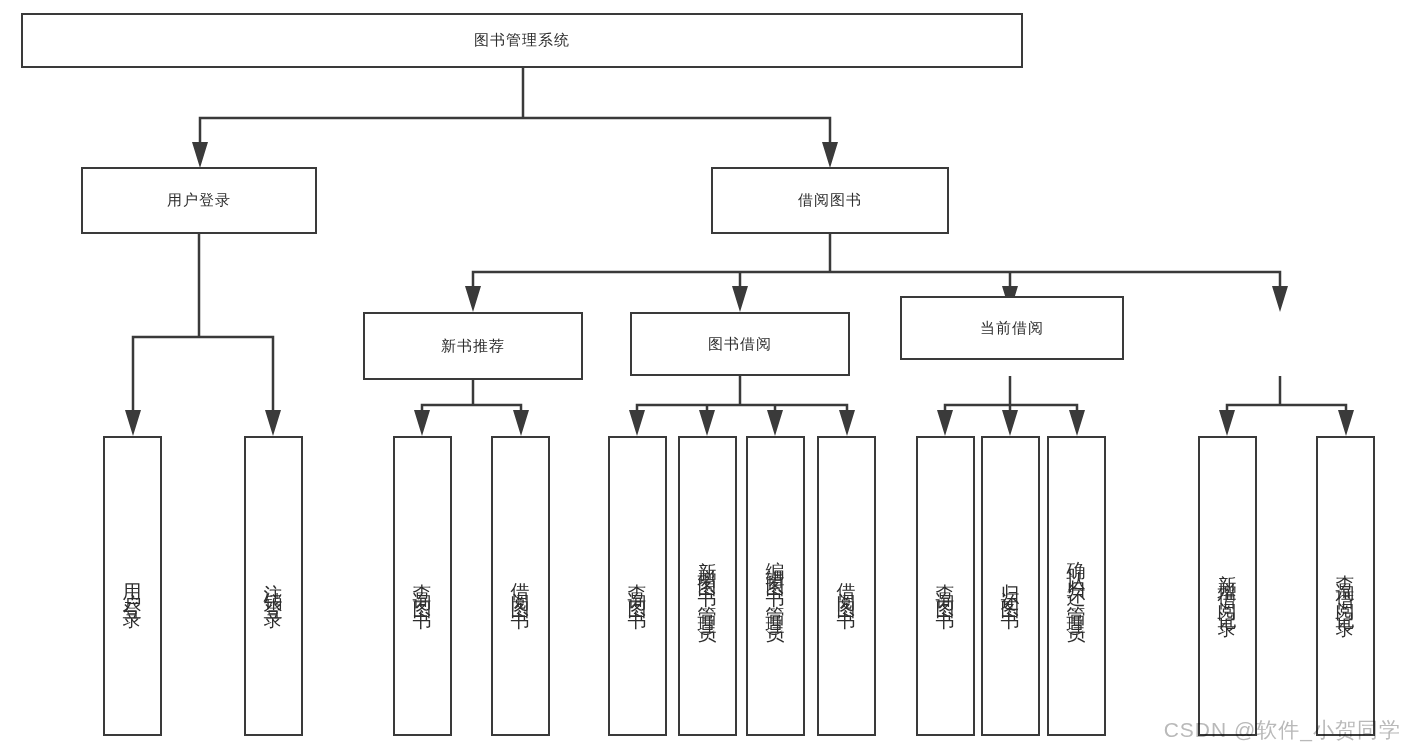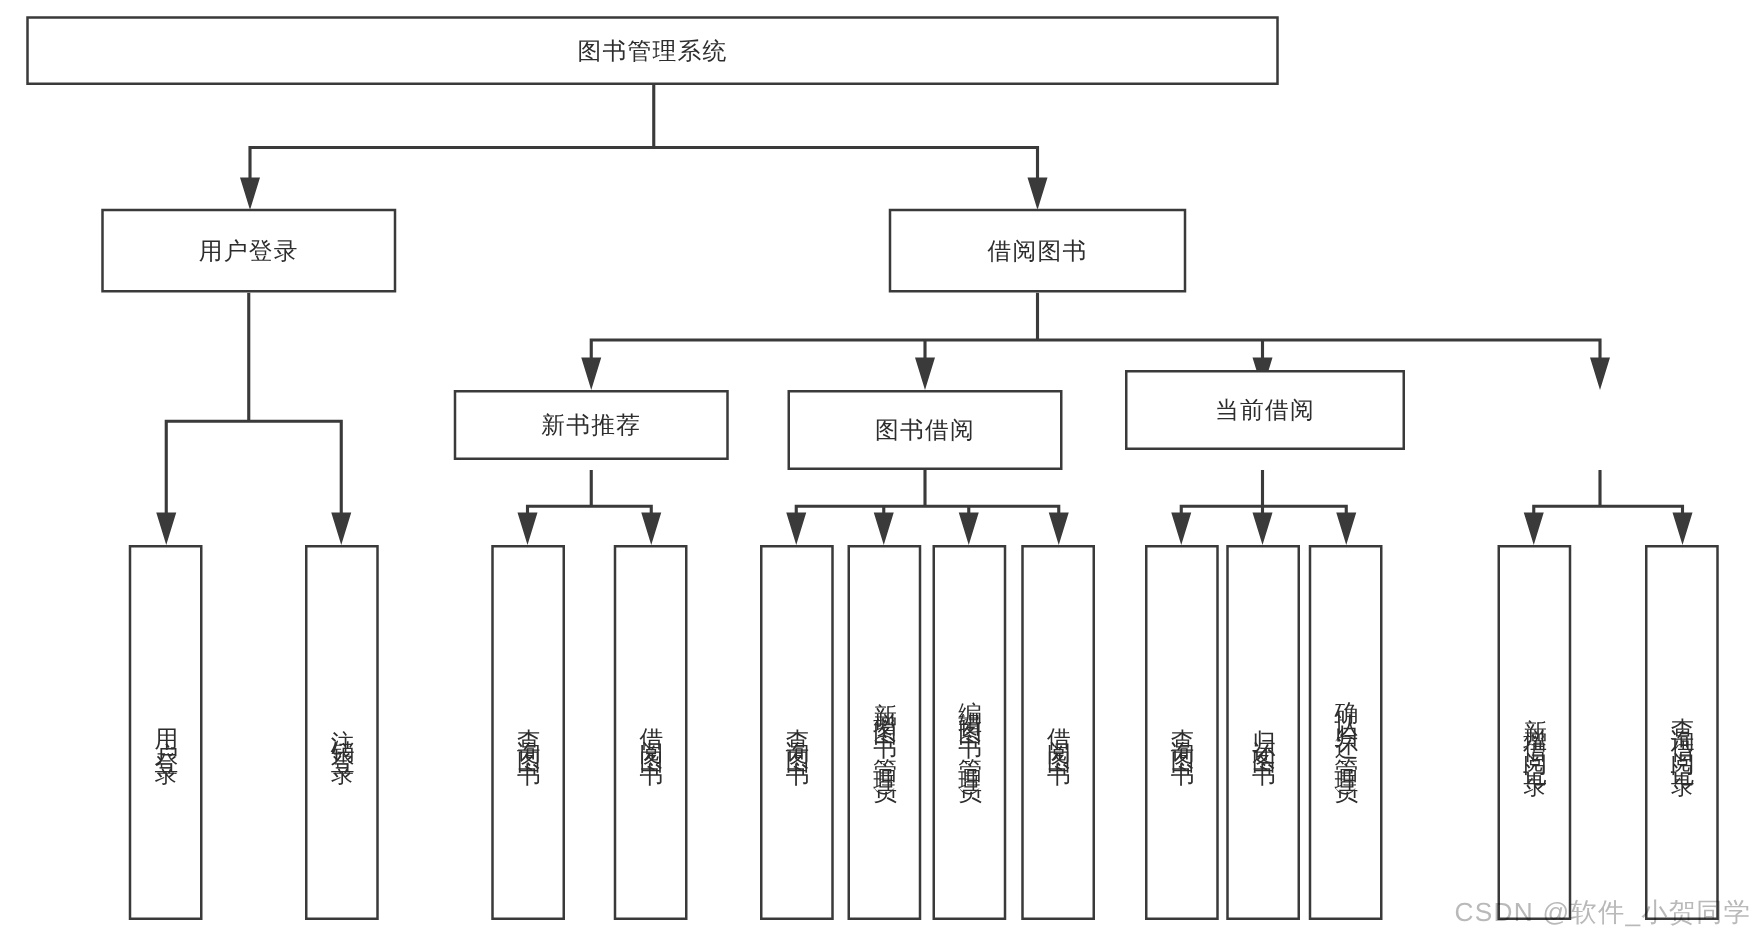--- a/index.html
+++ b/index.html
@@ -34,21 +34,21 @@
   }
   .node {
     position: absolute;
     box-sizing: border-box;
     background: #ffffff;
     border: 2px solid var(--line, #383838);
     display: flex;
     align-items: center;
     justify-content: center;
     color: var(--text, #2d2d2d);
-    font-size: 19px;
+    font-size: 15px;
     letter-spacing: 1px;
     white-space: nowrap;
   }
   .node.vert {
     width: 59px;
     height: 300px;
     top: 436px;
     writing-mode: vertical-rl;
     letter-spacing: 9px;
     line-height: 1;
@@ -117,21 +117,21 @@
       M1069 410 L1085 410 L1077 436 Z
       M1219 410 L1235 410 L1227 436 Z
       M1338 410 L1354 410 L1346 436 Z"></path>
   </svg>
 
   <div class="node" style="left:21px; top:13px; width:1002px; height:55px;">图书管理系统</div>
 
   <div class="node" style="left:81px; top:167px; width:236px; height:67px;">用户登录</div>
   <div class="node" style="left:711px; top:167px; width:238px; height:67px;">借阅图书</div>
 
-  <div class="node" style="left:363px; top:312px; width:220px; height:56px;">新书推荐</div>
+  <div class="node" style="left:363px; top:312px; width:220px; height:68px;">新书推荐</div>
   <div class="node" style="left:630px; top:312px; width:220px; height:64px;text-align:right;">图书借阅</div>
   <div class="node" style="left:900px; top:296px; width:224px; height:64px;">当前借阅</div>
 
   <div class="node vert" style="left:103px;">用户登录</div>
   <div class="node vert" style="left:244px;">注销登录</div>
 
   <div class="node vert" style="left:393px;">查询图书</div>
   <div class="node vert" style="left:491px;">借阅图书</div>
 
   <div class="node vert" style="left:608px;">查询图书</div>

